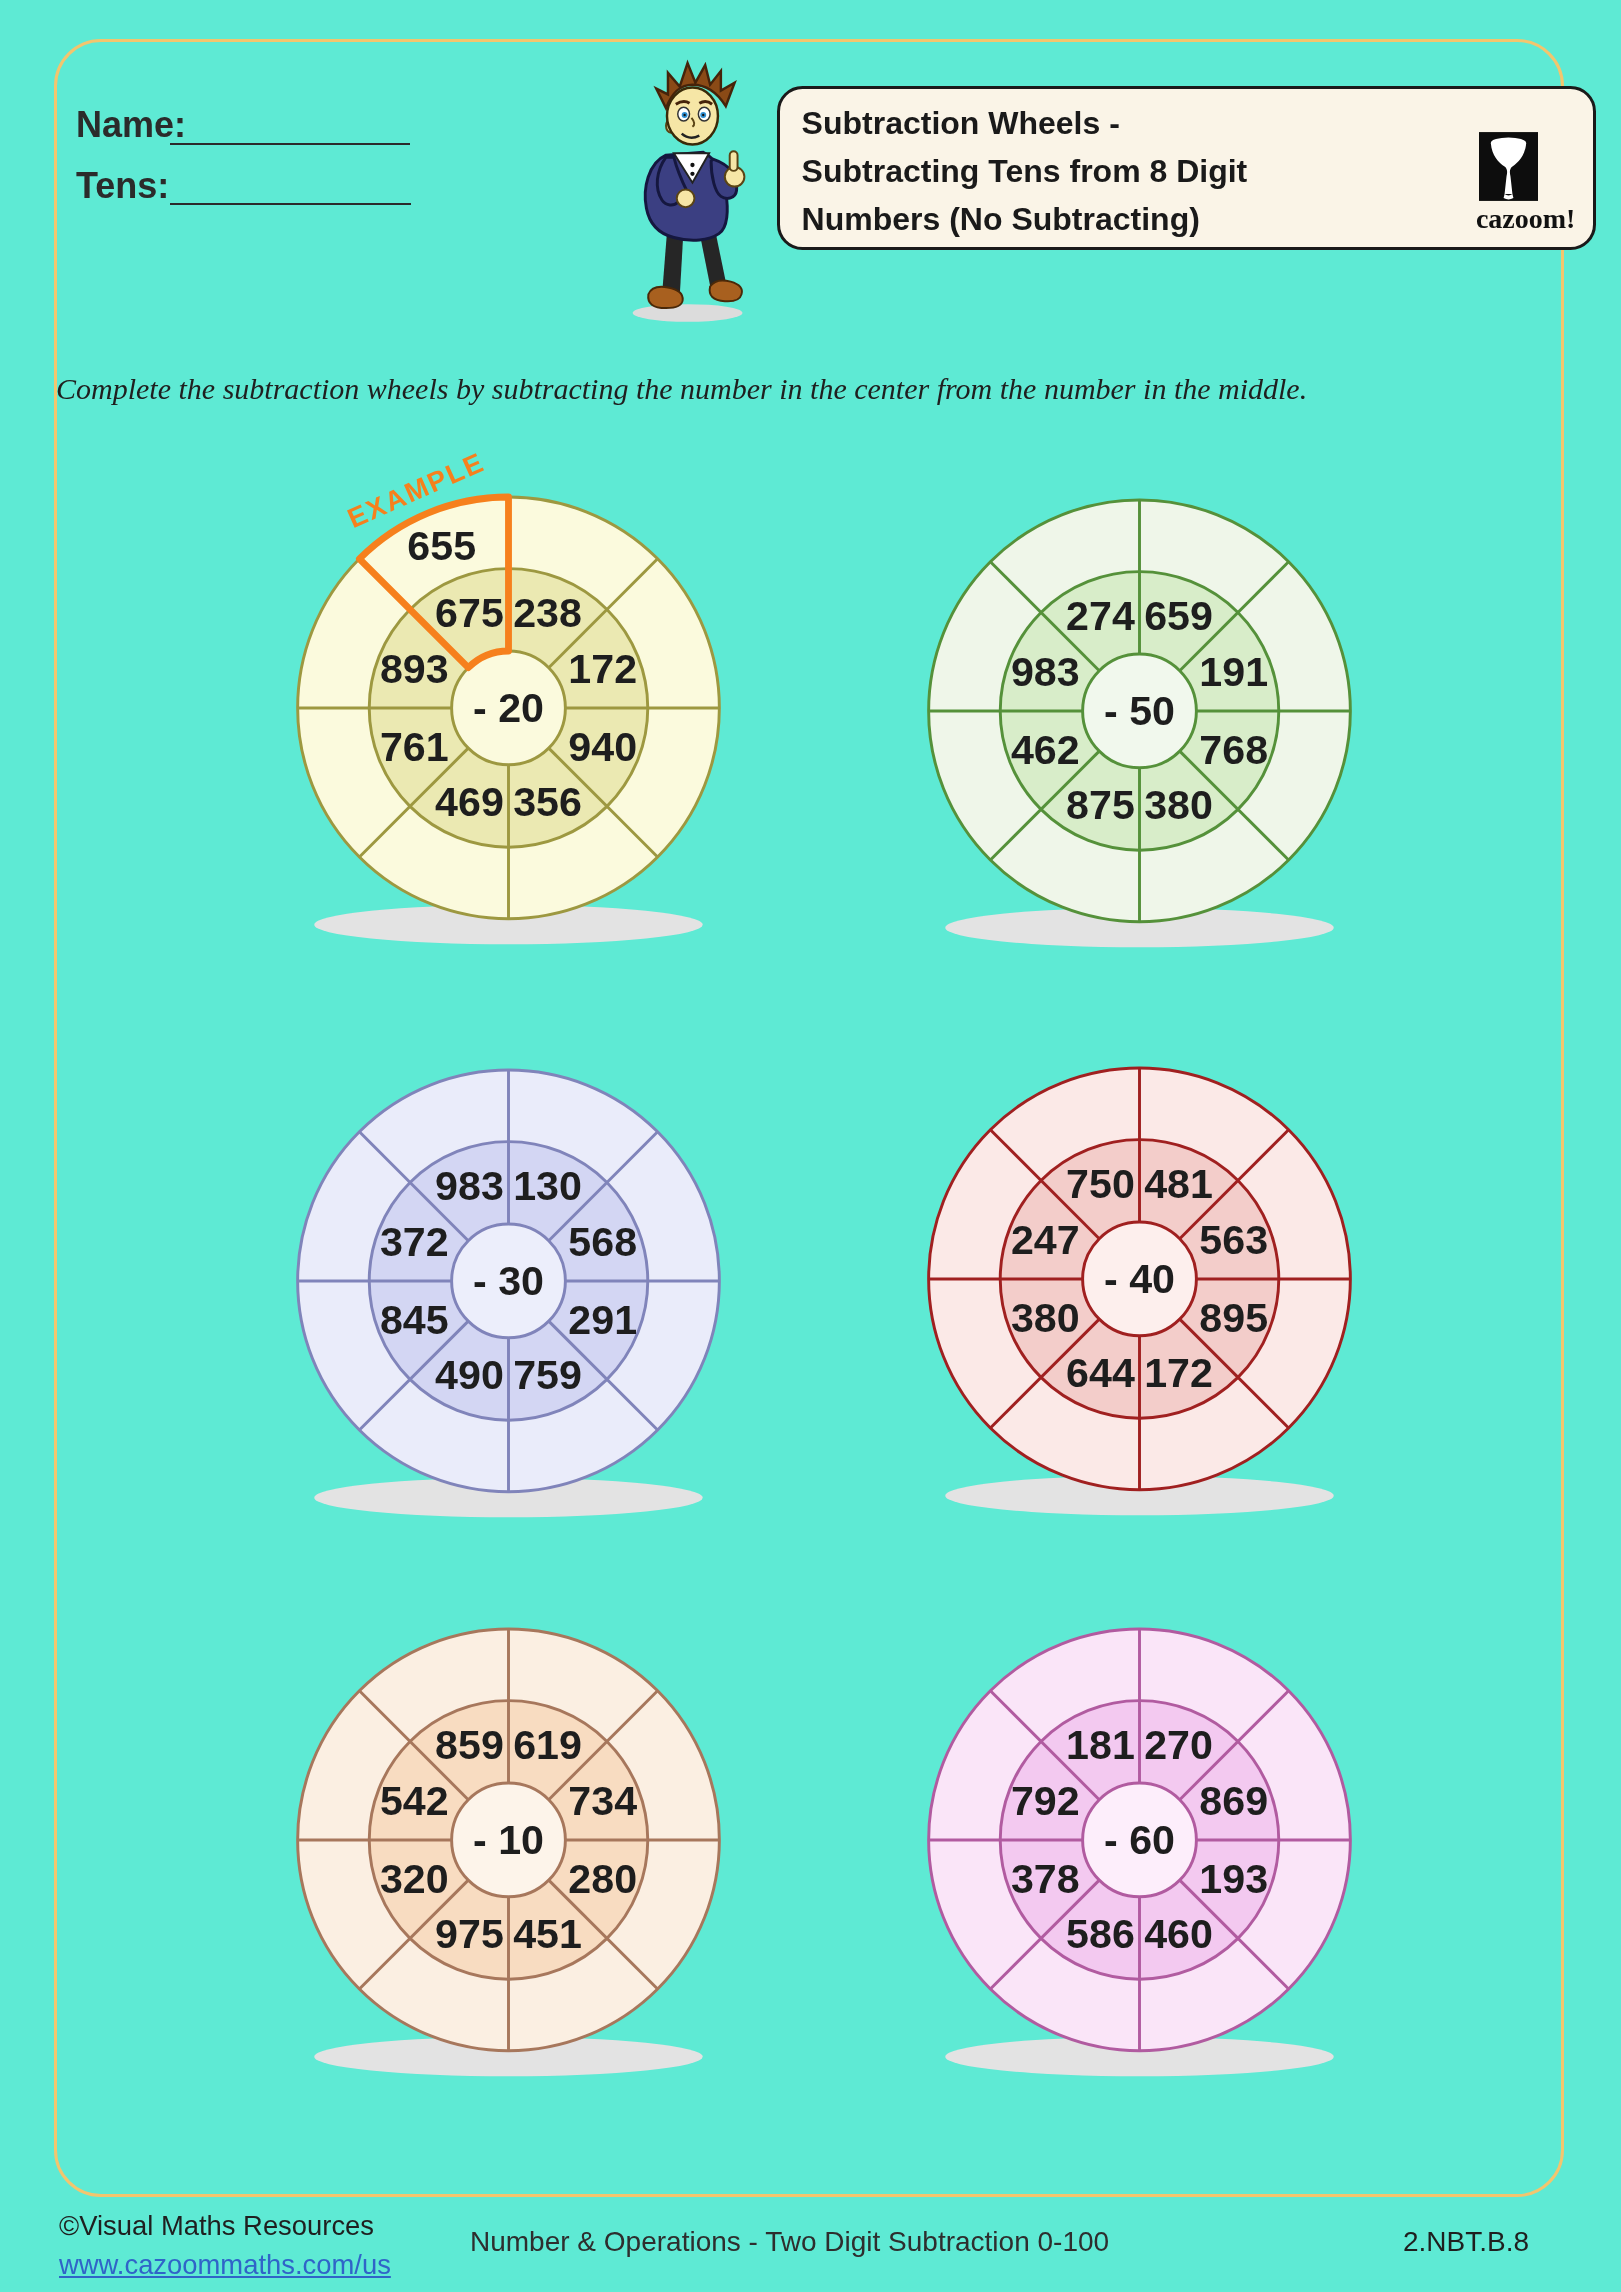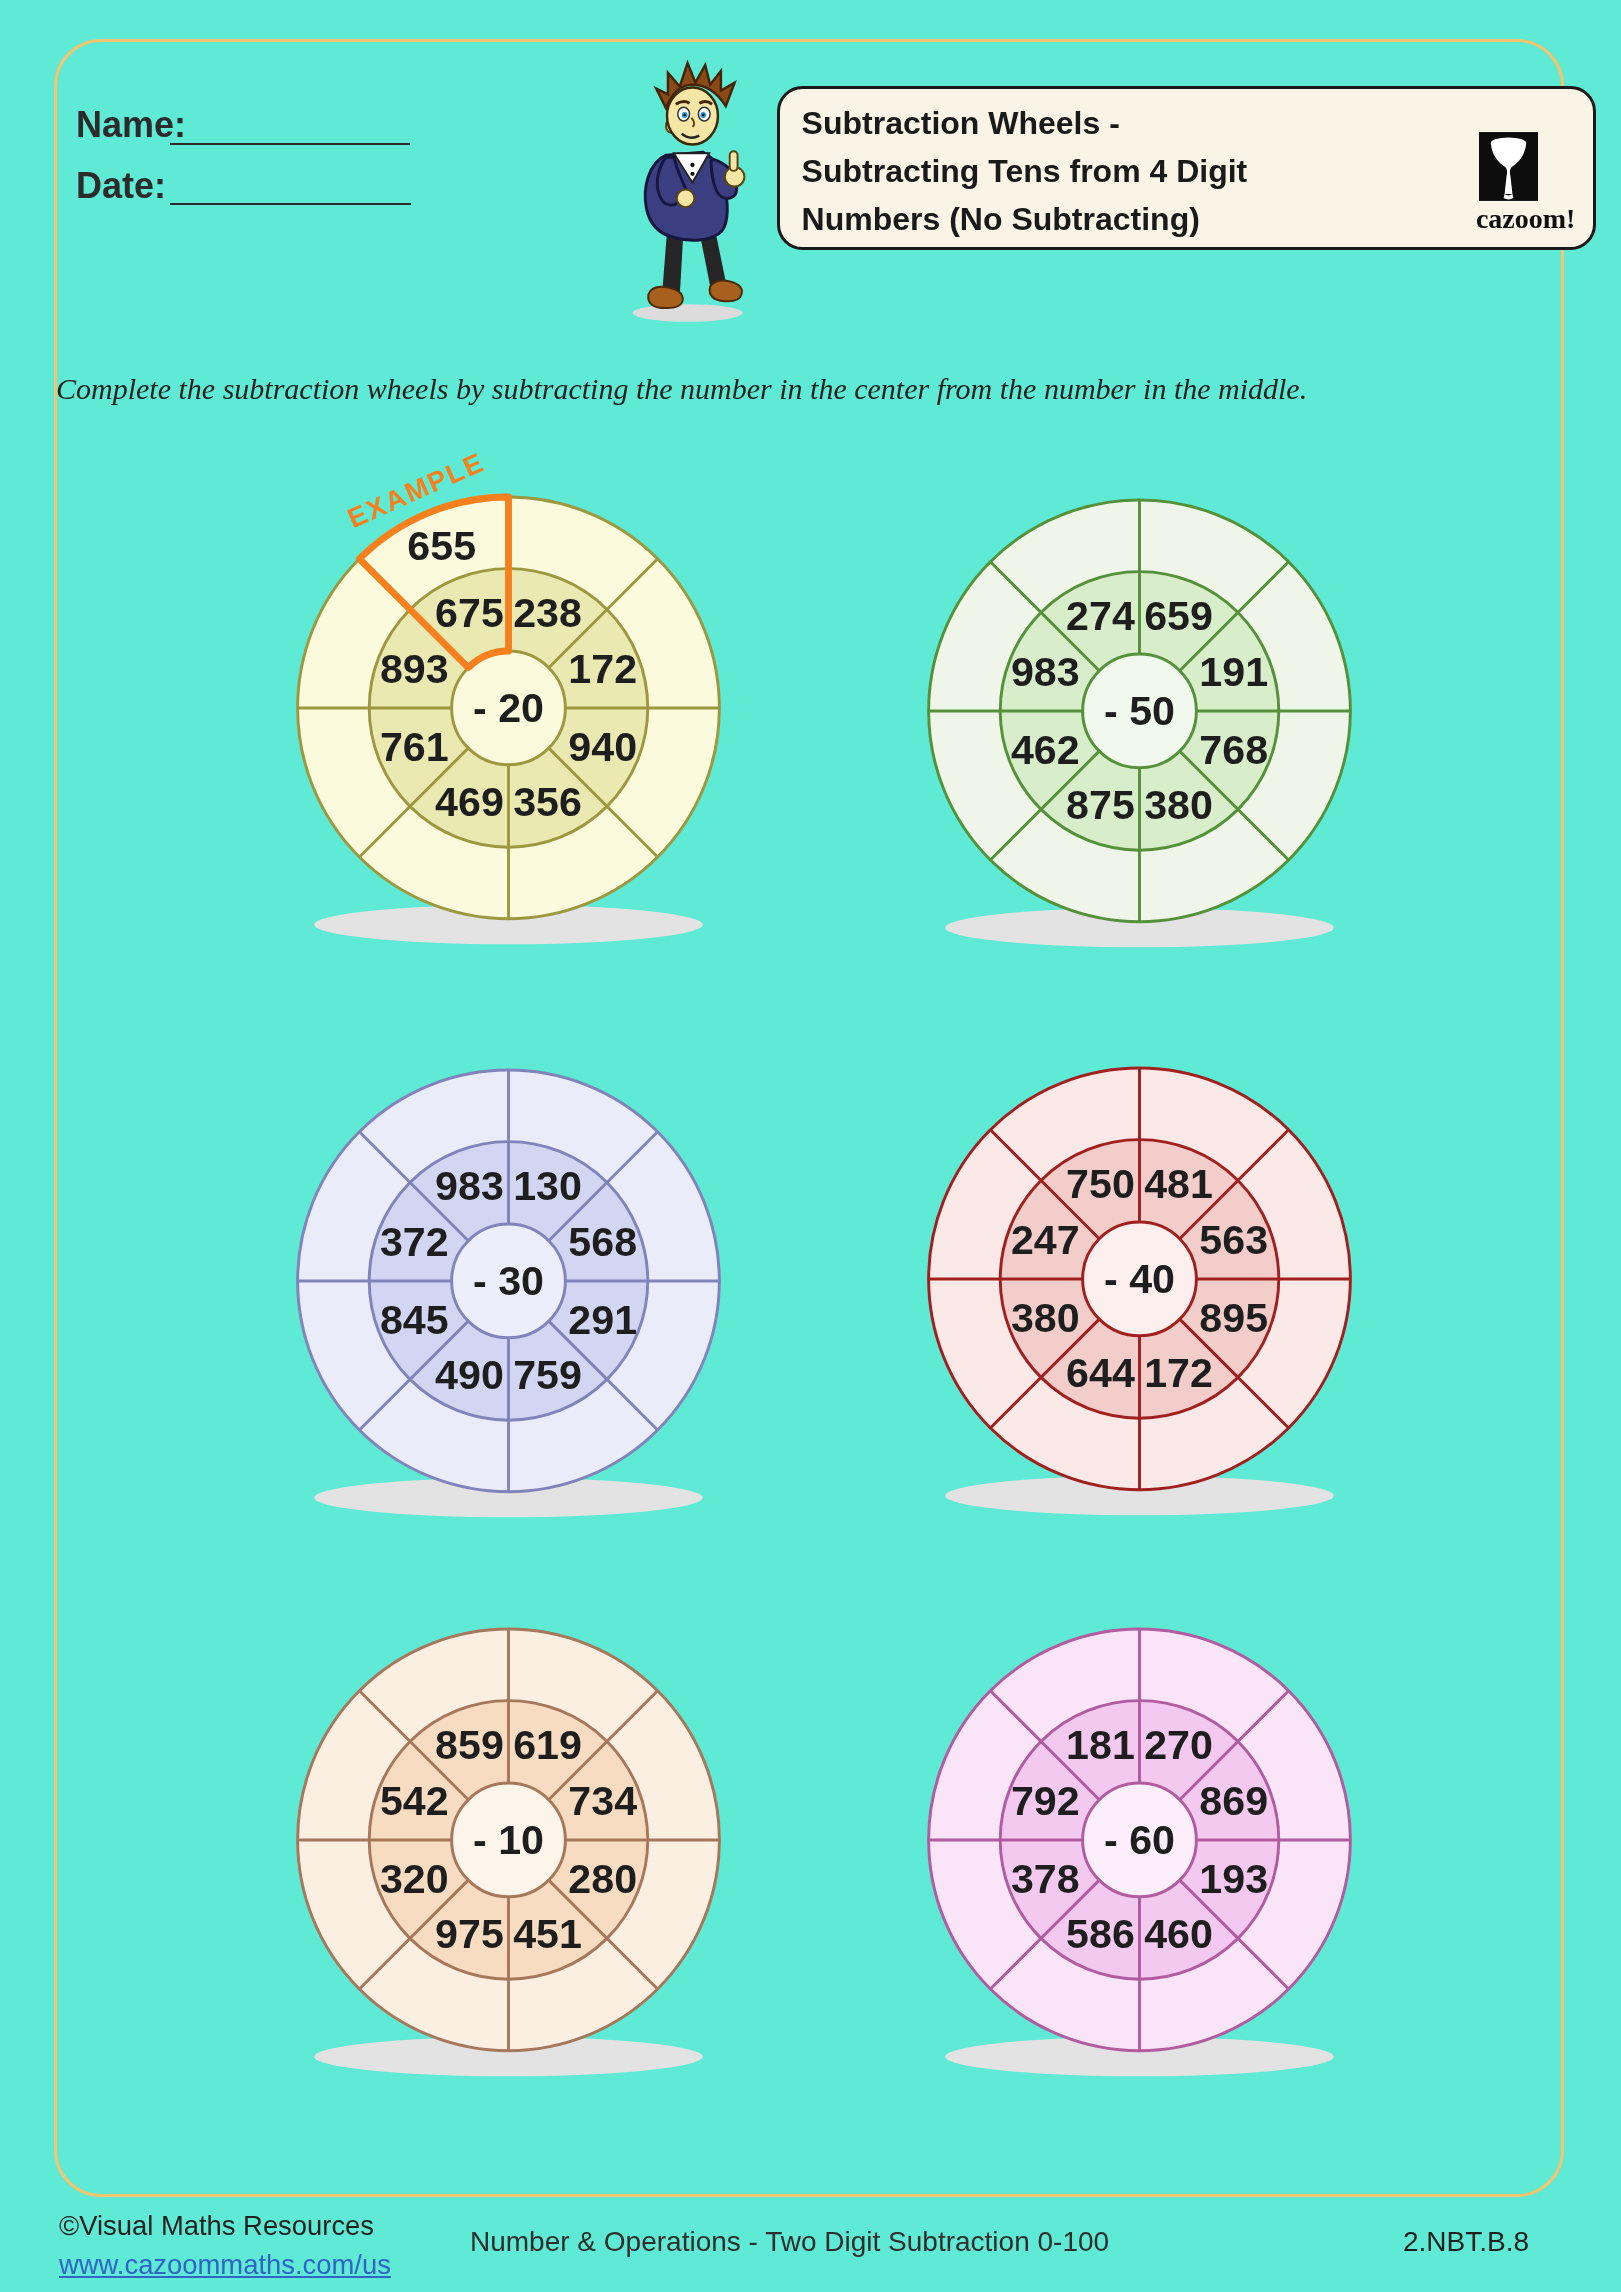--- a/index.html
+++ b/index.html
@@ -49,21 +49,21 @@
   .footer-code   { position:absolute; right:92px; top:2226px; font-size:28px; color:#1f1f1f; }
 </style>
 </head>
 <body>
 
 <div class="page">
   <div class="frame"></div>
 
   <span class="field-label" id="name-label">Name:</span>
   <span class="field-line" id="name-line"></span>
-  <span class="field-label" id="date-label">Date:</span>
+  <span class="field-label" id="date-label">Tens:</span>
   <span class="field-line" id="date-line"></span>
 
   <svg class="mascot" viewBox="0 0 150 275">
     <ellipse cx="72" cy="263" rx="56" ry="9" fill="#dcdcdc"></ellipse>
     <path d="M52 168 L46 244 L64 246 L68 176 Z" fill="#262626"></path>
     <path d="M82 170 L96 240 L112 236 L98 168 Z" fill="#262626"></path>
     <path d="M32 244 q4 -10 20 -7 q16 3 15 13 q-1 8 -17 8 q-20 0 -18 -14 z" fill="#a8601f" stroke="#4a2808" stroke-width="2"></path>
     <path d="M95 236 q6 -9 21 -5 q14 4 11 13 q-2 8 -17 7 q-18 -1 -15 -15 z" fill="#a8601f" stroke="#4a2808" stroke-width="2"></path>
     <path d="M50 102 C32 110 26 136 30 156 C33 172 42 182 58 186 C76 191 94 189 104 182 C113 176 114 158 111 140 C108 118 100 105 88 99 Z" fill="#3b3f82" stroke="#15173f" stroke-width="3"></path>
     <path d="M58 100 L94 100 L77 130 Z" fill="#ffffff" stroke="#222222" stroke-width="2"></path>
@@ -84,21 +84,21 @@
     <circle cx="69" cy="61" r="3" fill="#2e8fd4"></circle>
       <circle cx="88" cy="61" r="3" fill="#2e8fd4"></circle>
     <circle cx="69" cy="61" r="1.2" fill="#111111"></circle>
       <circle cx="88" cy="61" r="1.2" fill="#111111"></circle>
     <path d="M76 64 q5 6 1 9" stroke="#5a4414" stroke-width="2" fill="none"></path>
     <path d="M66 80 q8 7 18 2" stroke="#222222" stroke-width="2.5" fill="none"></path>
   </svg>
 
   <div class="title-box">
     <div class="title-line">Subtraction Wheels -</div>
-    <div class="title-line">Subtracting Tens from 4 Digit</div>
+    <div class="title-line">Subtracting Tens from 8 Digit</div>
     <div class="title-line">Numbers (No Subtracting)</div>
     <div class="logo">
       <svg class="logo-mark" viewBox="0 0 60 70">
         <rect x="0" y="0" width="60" height="70" fill="#0d0d0d"></rect>
         <ellipse cx="30" cy="11" rx="18" ry="5.5" fill="#ffffff"></ellipse>
         <path d="M12 11 C13 24 20 31 26 35 C29 37 29 41 28 45 L26 63 L34 63 L32 45 C31 41 31 37 34 35 C40 31 47 24 48 11 Z" fill="#ffffff"></path>
         <path d="M26 63 q4 3 8 0 l1 4 q-5 3 -10 0 Z" fill="#ffffff"></path>
       </svg>
       <div class="logo-text">cazoom!</div>
     </div>

